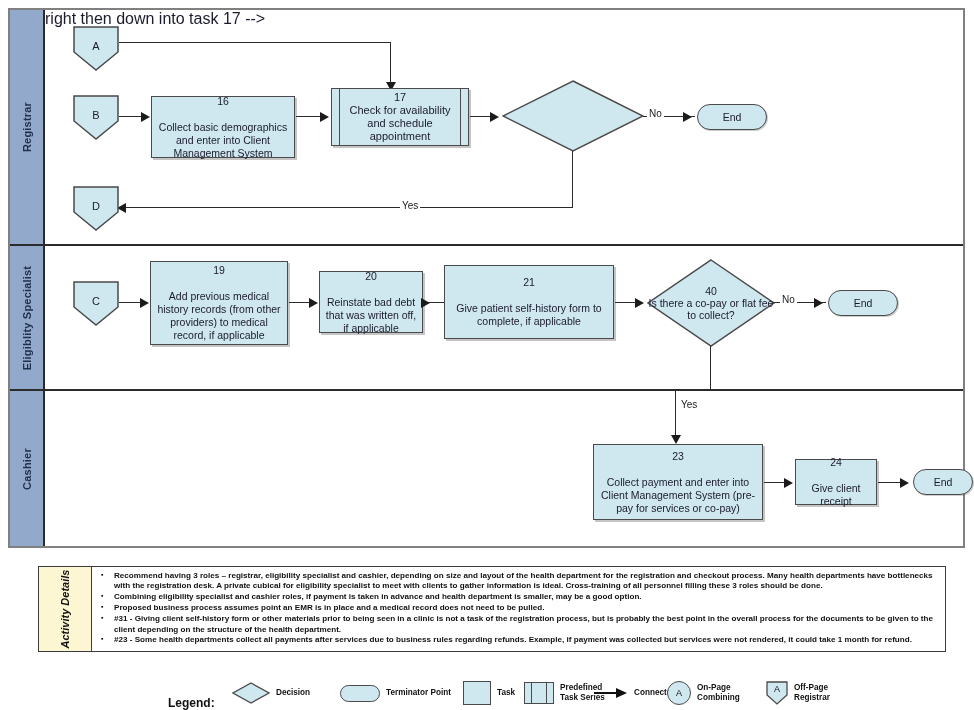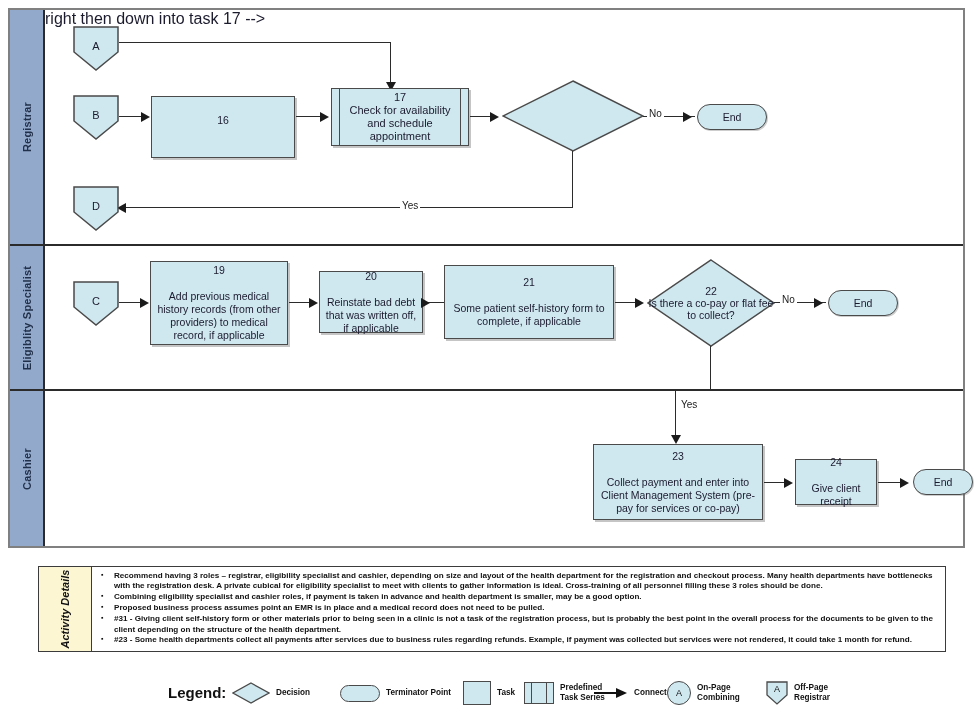--- a/index.html
+++ b/index.html
@@ -65,21 +65,21 @@
   .details-tab span{position:absolute;left:50%;top:50%;transform:translate(-50%,-50%) rotate(-90deg);
       white-space:nowrap;font-style:italic;font-weight:bold;font-size:11px;color:#111;}
   .details-body{flex:1;padding:4px 6px 2px 4px;}
   .details-body ul{margin:0;padding:0 0 0 18px;list-style:none;}
   .details-body li{position:relative;font-size:8.1px;line-height:10.4px;color:#111;margin-bottom:.5px;
       font-family:"Liberation Sans",sans-serif;font-weight:600;}
   .details-body li:before{content:"\25AA";position:absolute;left:-13px;top:-1px;font-size:7px;color:#111;}
 
   
   .legend{position:absolute;left:0;top:676px;width:974px;height:34px;}
-  .legend-title{position:absolute;left:168px;top:8px;font-size:15px;font-weight:bold;color:#111;}
+  .legend-title{position:absolute;left:168px;top:20px;font-size:12px;font-weight:bold;color:#111;}
   .lg{position:absolute;top:0;height:34px;display:flex;align-items:center;}
   .lg .cap{font-size:8.2px;font-weight:bold;color:#111;line-height:9.6px;margin-left:6px;white-space:pre-line;}
   .sw-dia{width:38px;height:22px;position:relative;}
   .sw-term{width:38px;height:15px;background:#cfe7ef;border:1.3px solid #4a4a4a;border-radius:999px;}
   .sw-task{width:26px;height:22px;background:#cfe7ef;border:1.3px solid #4a4a4a;}
   .sw-pre{width:30px;height:22px;background:#cfe7ef;border:1.3px solid #4a4a4a;position:relative;box-sizing:border-box;}
   .sw-pre:before,.sw-pre:after{content:"";position:absolute;top:-1px;bottom:-1px;border-left:1.3px solid #4a4a4a;}
   .sw-pre:before{left:6px;}
   .sw-pre:after{right:6px;}
   .sw-conn{width:34px;height:10px;position:relative;}
@@ -123,20 +123,21 @@
           </svg>
           <span class="olabel">B</span>
         </div>
         <div class="ln lnh" style="left:74px;top:106px;width:25px;"></div>
         <div class="arrow r" style="left:96px;top:102px;"></div>
 
         
         <div class="shape task" style="left:106px;top:86px;width:144px;height:62px;">
           <div>
             <span class="num">16</span><br>
+            <span>Collect basic demographics and enter into Client Management System</span>
           </div>
         </div>
         <div class="ln lnh" style="left:251px;top:106px;width:27px;"></div>
         <div class="arrow r" style="left:275px;top:102px;"></div>
 
         
         <div class="shape predef" style="left:286px;top:78px;width:138px;height:58px;">
           <div>
             <span class="num">17</span><br>
             <span>Check for availability and schedule appointment</span>
@@ -206,32 +207,32 @@
             <span class="num">20</span><br>
             <span>Reinstate bad debt that was written off, if applicable</span>
           </div>
         </div>
         <div class="ln lnh" style="left:379px;top:56px;width:23px;"></div>
         <div class="arrow r" style="left:376px;top:52px;"></div>
 
         <div class="shape task" style="left:399px;top:19px;width:170px;height:74px;">
           <div>
             <span class="num">21</span><br>
-            <span>Some patient self-history form to complete, if applicable</span>
+            <span>Give patient self-history form to complete, if applicable</span>
           </div>
         </div>
         <div class="ln lnh" style="left:570px;top:56px;width:24px;"></div>
         <div class="arrow r" style="left:590px;top:52px;"></div>
 
         <div class="shape decision" style="left:602px;top:13px;width:128px;height:88px;">
           <svg class="dia" viewBox="0 0 128 88" preserveAspectRatio="none">
             <polygon points="64,1 127,44 64,87 1,44" fill="#cfe7ef" stroke="#4a4a4a" stroke-width="1.5"></polygon>
           </svg>
           <div class="dlabel">
-            <span class="num">22</span><br>
+            <span class="num">40</span><br>
             <span>Is there a co-pay or flat fee to collect?</span>
           </div>
         </div>
 
         <div class="ln lnh" style="left:729px;top:56px;width:52px;"></div>
         <div class="edgelbl" style="left:735px;top:48px;">No</div>
         <div class="arrow r" style="left:769px;top:52px;"></div>
         <div class="shape terminator" style="left:783px;top:44px;width:70px;height:26px;">
           <span>End</span>
         </div>

